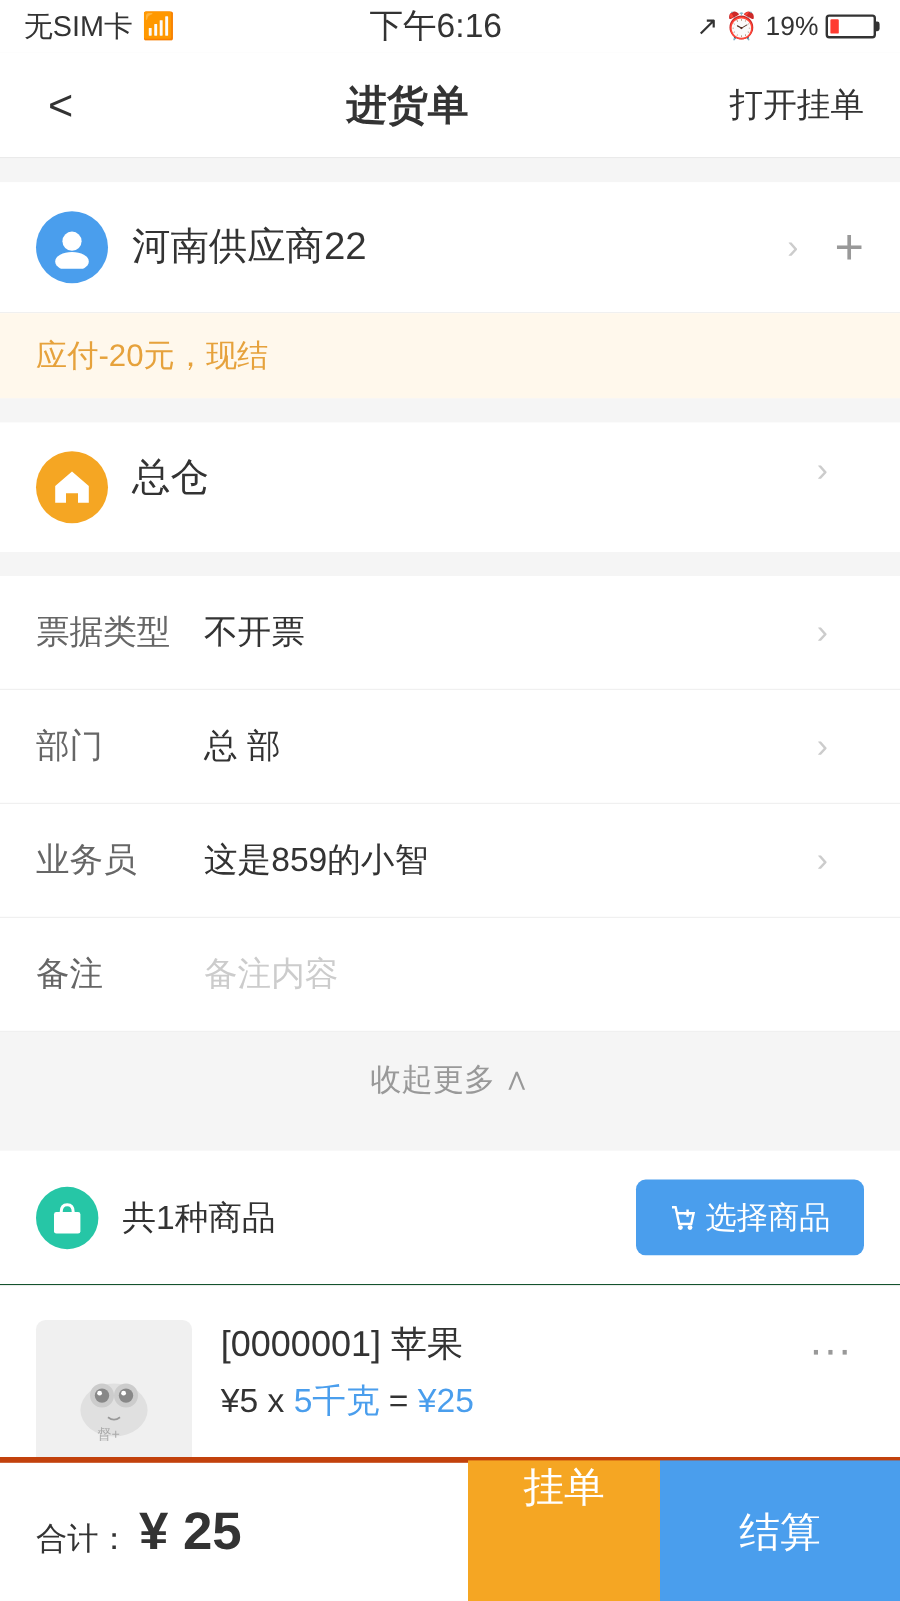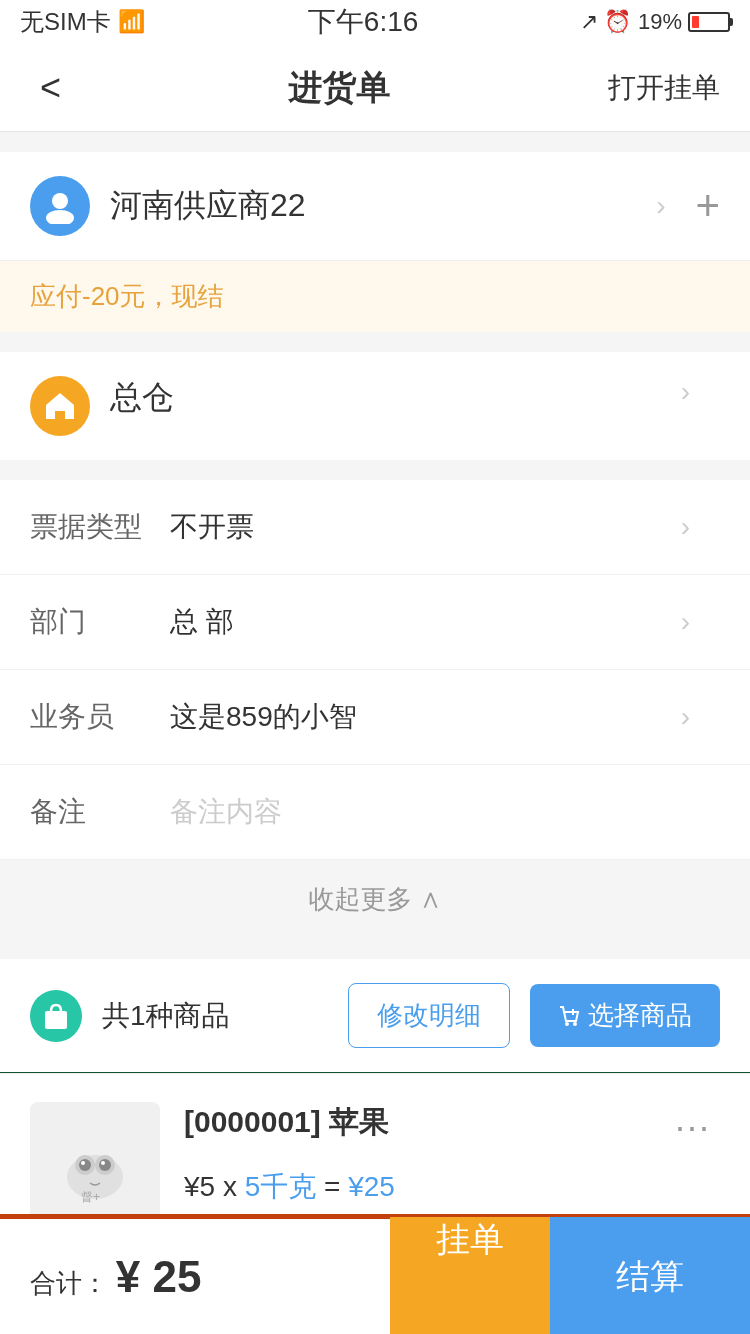--- a/index.html
+++ b/index.html
@@ -185,21 +185,21 @@
       display: flex;
       align-items: flex-start;
       padding: 28px 30px;
       background: #fff;
       gap: 24px;
     }
     .product-thumb {
       width: 130px; height: 130px; background: #f0f0f0; border-radius: 8px; display: flex; align-items: center; justify-content: center; flex-shrink: 0; overflow: hidden;
     }
     .product-info { flex: 1; }
-    .product-name { font-size: 30px; color: #333; margin-bottom: 25px; font-weight: bold; }
+    .product-name { font-size: 30px; color: #333; margin-bottom: 8px; }
     .product-price { font-size: 28px; color: #333; }
     .product-price .highlight { color: #4a9eed; }
     .product-more { font-size: 36px; color: #999; align-self: flex-start; padding: 4px 10px; }
 
     
     .bottom-bar {
       position: fixed;
       bottom: 0;
       left: 0;
       width: 750px;
@@ -338,21 +338,20 @@
 
   <div class="card">
     <div class="products-header">
       <div class="products-icon">
         <svg width="30" height="30" viewBox="0 0 30 30" fill="white">
           <rect x="4" y="10" width="22" height="18" rx="2"></rect>
           <path d="M10 10 Q10 4 15 4 Q20 4 20 10" fill="none" stroke="white" stroke-width="2.5"></path>
         </svg>
       </div>
       <div class="products-count">共1种商品</div>
-      <button class="btn-outline">修改明细</button>
       <button class="btn-primary">
         <svg width="22" height="22" viewBox="0 0 22 22" fill="white">
           <path d="M2 2 L5 2 L8 16 L18 16 L20 7 L6 7" fill="none" stroke="white" stroke-width="2"></path>
           <circle cx="9" cy="19" r="2" fill="white"></circle>
           <circle cx="17" cy="19" r="2" fill="white"></circle>
           <line x1="15" y1="4" x2="15" y2="10" stroke="white" stroke-width="2"></line>
           <line x1="12" y1="7" x2="18" y2="7" stroke="white" stroke-width="2"></line>
         </svg>
         <span>选择商品</span>
       </button>

